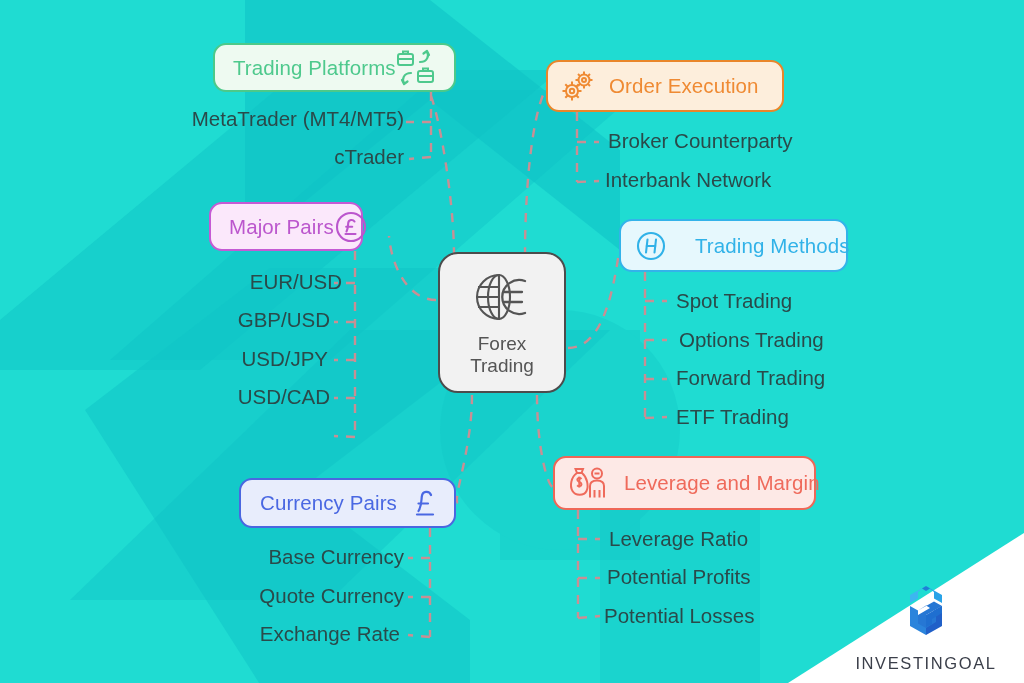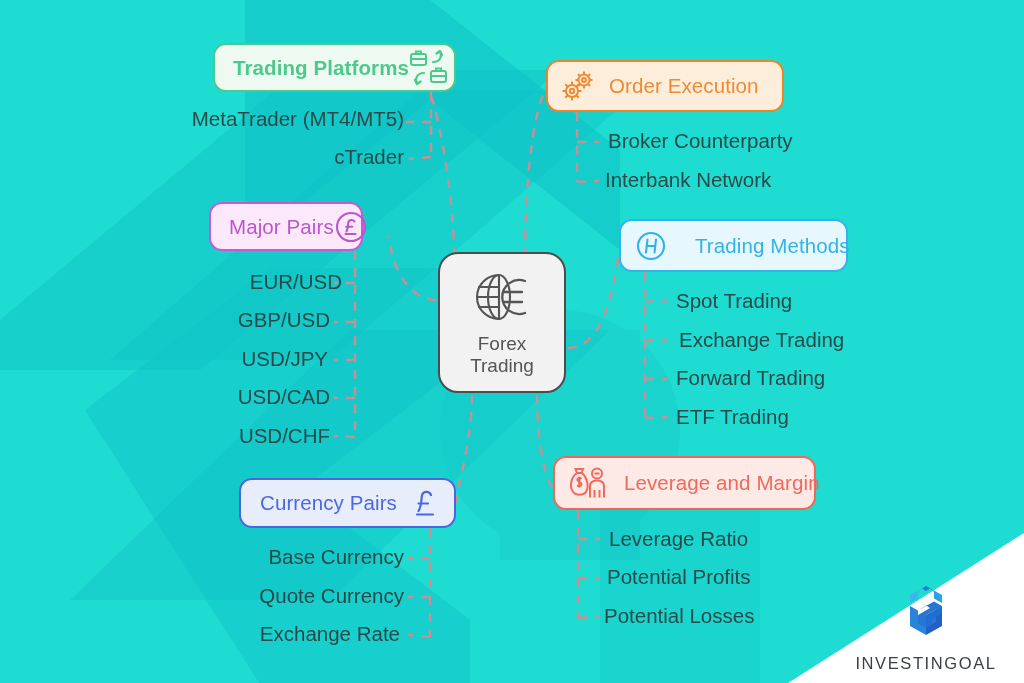--- a/index.html
+++ b/index.html
@@ -49,21 +49,20 @@
     justify-content: center;
   }
 
   
   #node-trading-platforms {
     left: 213px; top: 43px; width: 243px; height: 49px;
     background: #eefaf1;
     border-color: #4cc98a;
     padding: 0 12px 0 18px;
     justify-content: flex-start;
-    font-weight: bold;
   }
   #node-trading-platforms .node-label { color: #4ec98d; }
 
   
   #node-order-execution {
     left: 546px; top: 60px; width: 238px; height: 52px;
     background: #fdeedc;
     border-color: #e9862a;
     padding: 0 18px 0 13px;
   }
@@ -322,37 +321,36 @@
           <path d="M11.5 24 H21.5"></path>
           <path d="M12.2 16.8 H18.2"></path>
         </g>
       </svg>
     </span>
   </div>
   <div class="leaf left" style="left:0; top:270px; width:330px;padding-left:12px;">EUR/USD</div>
   <div class="leaf left" style="left:0; top:308px; width:330px;">GBP/USD</div>
   <div class="leaf left" style="left:0; top:347px; width:328px;">USD/JPY</div>
   <div class="leaf left" style="left:0; top:385px; width:330px;">USD/CAD</div>
-  <div class="leaf left" style="left:0; top:424px; width:330px;">USD/CHF</div>
 
   <div class="node" id="node-trading-methods">
     <span class="node-icon">
       <svg width="32" height="32" viewBox="0 0 32 32">
         <circle cx="16" cy="16" r="13" fill="none" stroke="#31b2e8" stroke-width="2.1"></circle>
         <g fill="none" stroke="#31b2e8" stroke-width="2.1" stroke-linecap="round">
           <path d="M12.5 9.5 L11 22.5"></path>
           <path d="M21 9.5 L19.5 22.5"></path>
           <path d="M11.8 16 H20.2"></path>
         </g>
       </svg>
     </span>
     <span class="node-label">Trading Methods</span>
   </div>
   <div class="leaf right" style="left:676px; top:289px;">Spot Trading</div>
-  <div class="leaf right" style="left:679px; top:328px;">Exchange Trading</div>
+  <div class="leaf right" style="left:679px; top:328px;">Options Trading</div>
   <div class="leaf right" style="left:676px; top:366px;">Forward Trading</div>
   <div class="leaf right" style="left:676px; top:405px;">ETF Trading</div>
 
   <div class="node" id="node-currency-pairs">
     <span class="node-label">Currency Pairs</span>
     <span class="node-icon">
       <svg width="30" height="36" viewBox="0 0 30 36">
         <g fill="none" stroke="#4a68e2" stroke-width="2.2" stroke-linecap="round">
           <path d="M21 10 C19.4 5.6 12.5 5.6 11.8 11.5 C11.3 16 11.5 21.5 8.5 26"></path>
           <path d="M7 29.5 H23"></path>

